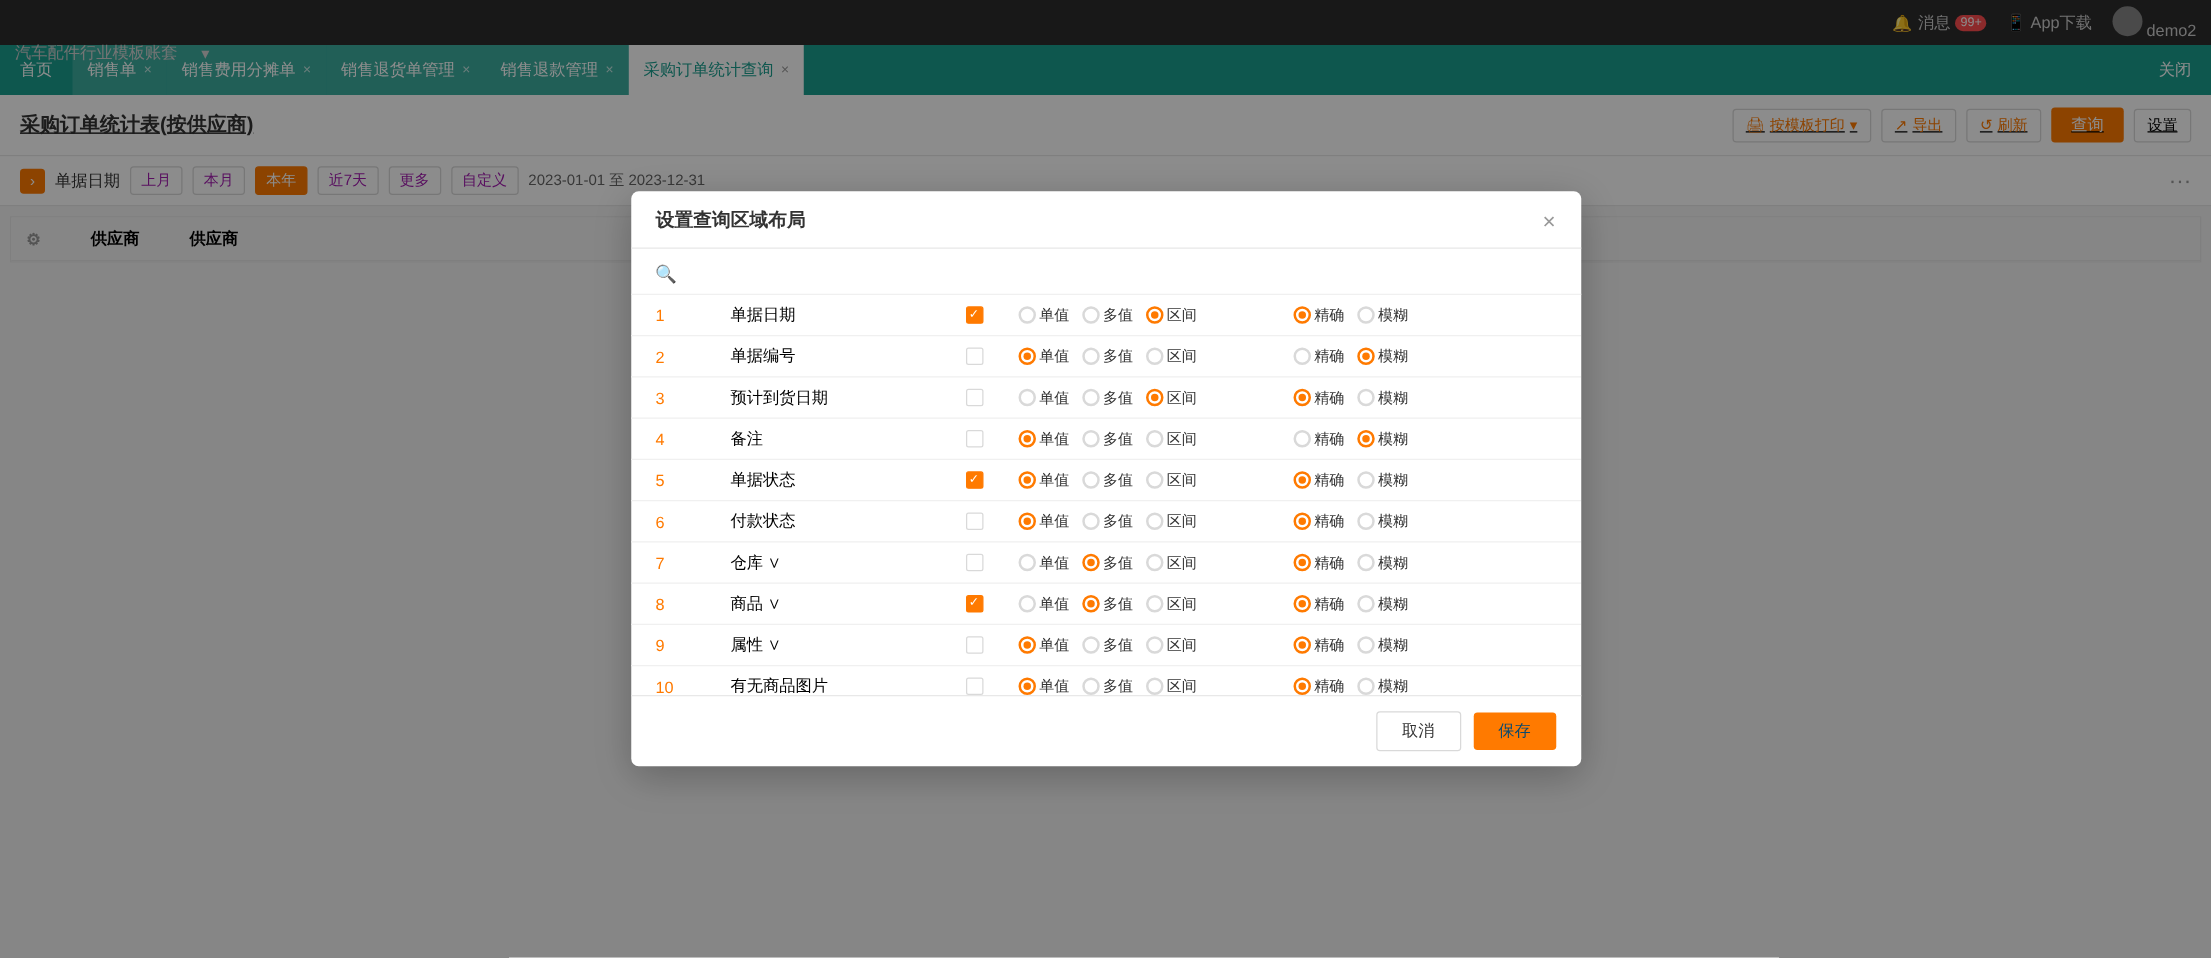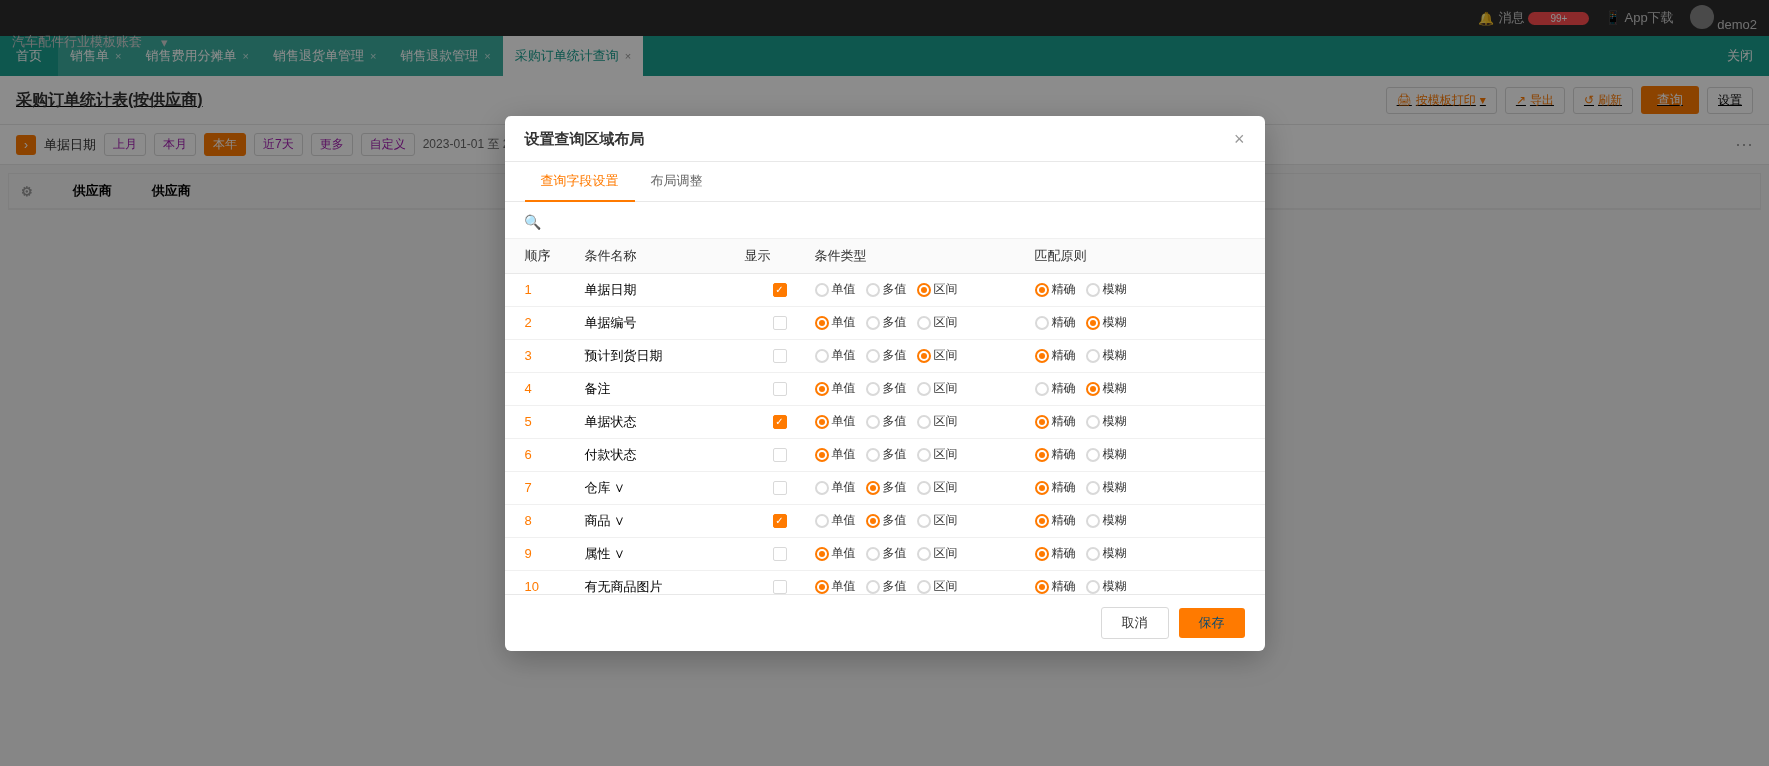--- a/index.html
+++ b/index.html
@@ -11,21 +11,21 @@
       height: 36px;
       display: flex;
       align-items: center;
       justify-content: space-between;
       padding: 0 12px;
       color: #ccc;
     }
     .top-bar-left { font-size: 13px; color: #ccc; display: flex; align-items: center; gap: 19px; margin-top: 48px; }
     .top-bar-right { display: flex; align-items: center; gap: 16px; font-size: 13px; }
     .top-bar-right .msg-icon { display: flex; align-items: center; gap: 4px; }
-    .badge { background: #ff4d4f; color: white; border-radius: 8px; padding: 1px 22px; font-size: 10px; }
+    .badge { background: #ff4d4f; color: white; border-radius: 8px; padding: 1px 4px; font-size: 10px; }
     .avatar { width: 24px; height: 24px; border-radius: 50%; background: #888; display: inline-block; }
 
     
     .nav-bar {
       background: #1a9f8f;
       height: 40px;
       display: flex;
       align-items: center;
       padding: 0 0;
       gap: 0;
@@ -503,41 +503,26 @@
 </div>
 
 <div class="overlay">
   <div class="modal">
 
     <div class="modal-header">
       <span class="modal-title">设置查询区域布局</span>
       <button class="modal-close">×</button>
     </div>
 
-    <div class="modal-tabs">
-      <div class="modal-tab active">
-        <span>查询字段设置</span>
-      </div>
-      <div class="modal-tab">
-        <span>布局调整</span>
-      </div>
-    </div>
 
     <div class="modal-search">
       <span class="modal-search-icon">🔍</span>
     </div>
 
     <div class="modal-table">
-      <div class="modal-table-header">
-        <span class="col-header">顺序</span>
-        <span class="col-header">条件名称</span>
-        <span class="col-header">显示</span>
-        <span class="col-header">条件类型</span>
-        <span class="col-header">匹配原则</span>
-      </div>
 
       <div class="modal-table-body" id="modal-rows">
 
       <div class="modal-table-row">
             <span class="row-num">1</span>
             <span>单据日期</span>
             <div class="checkbox-cell">
               <div class="checkbox-box checked"></div>
             </div>
             <div class="radio-group">

